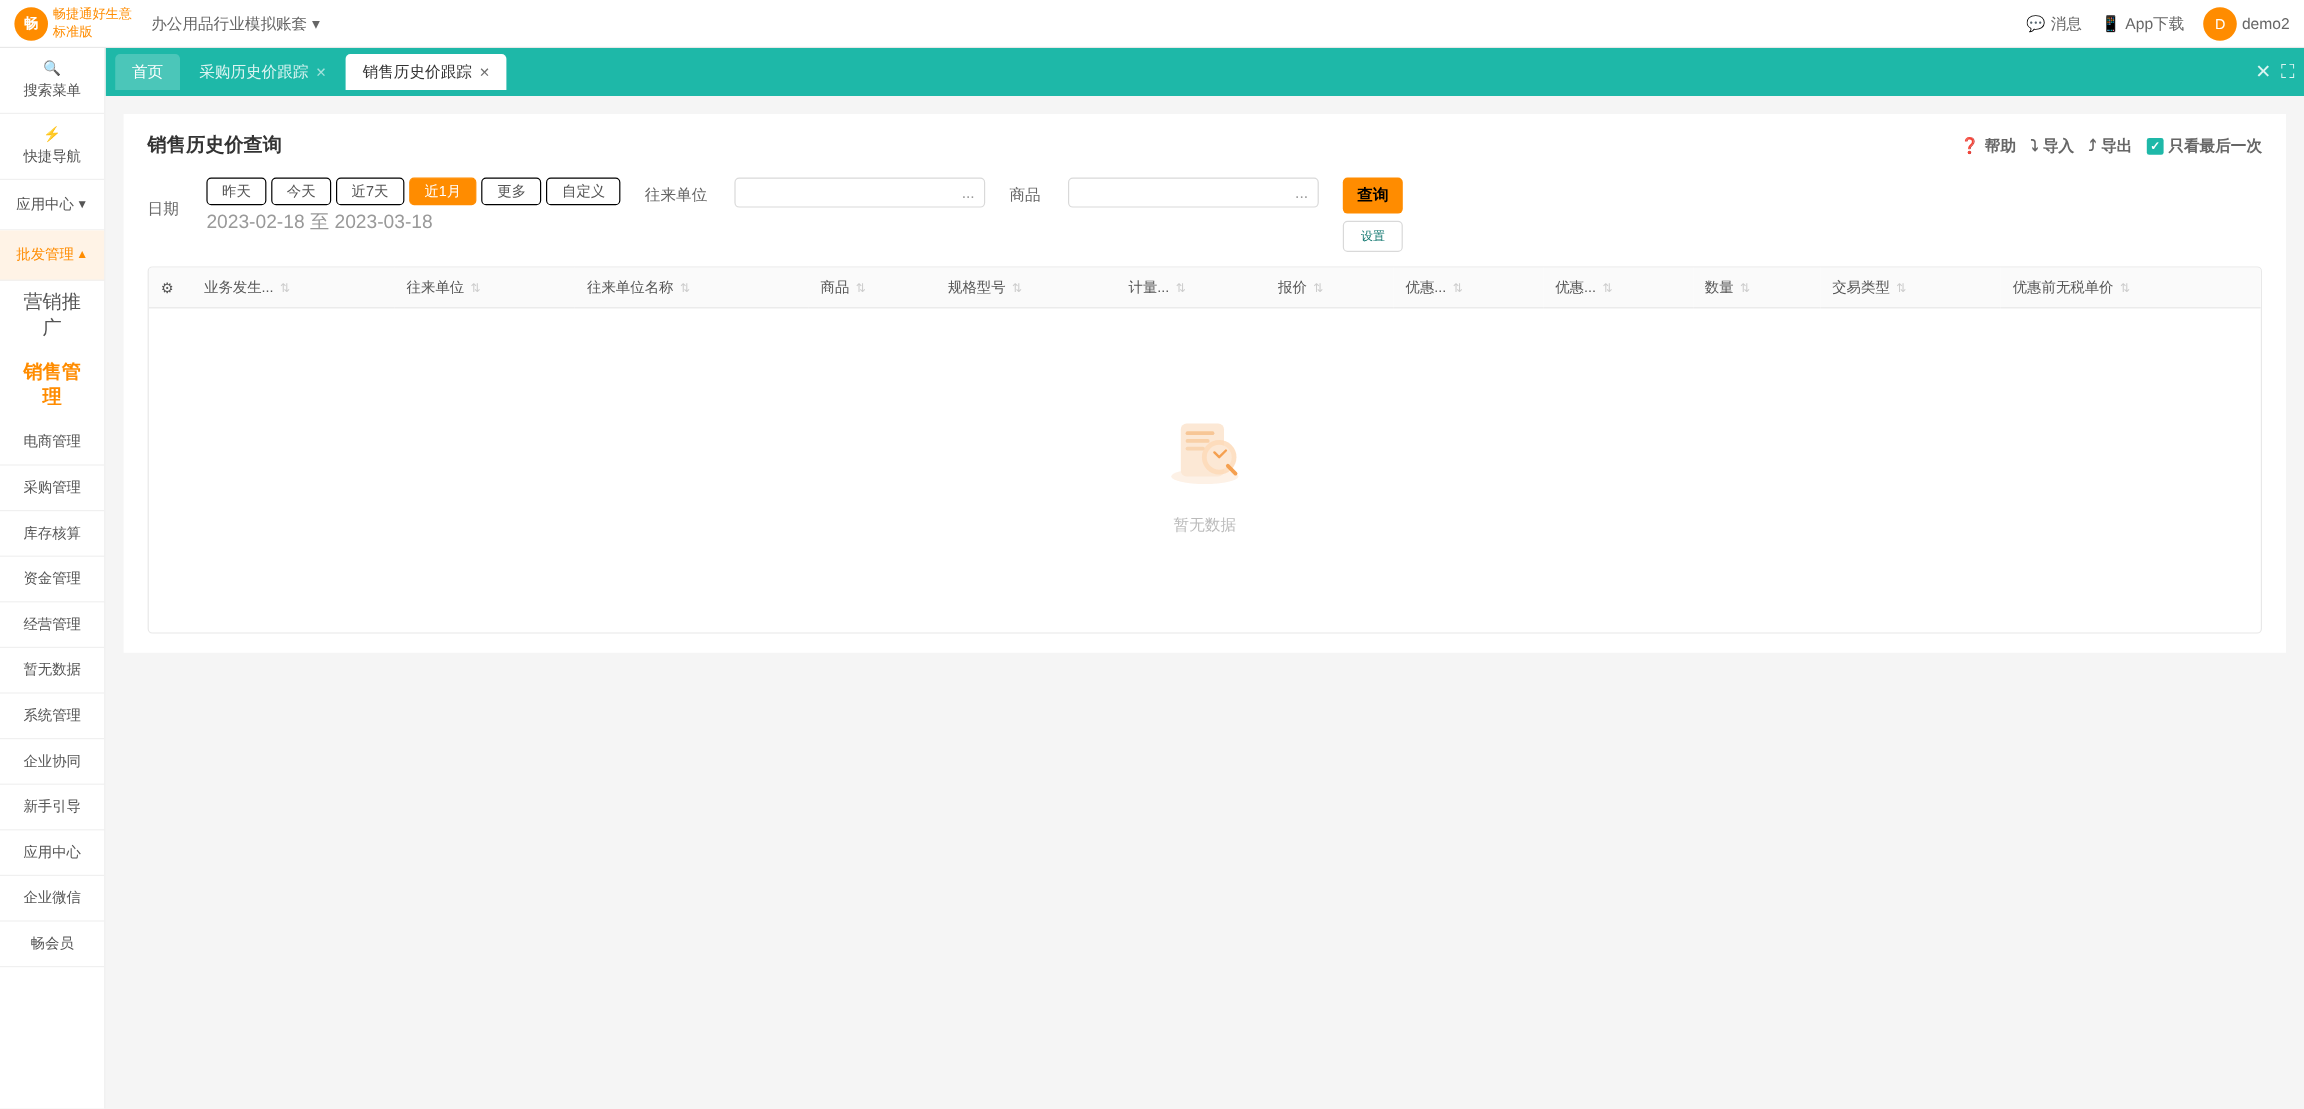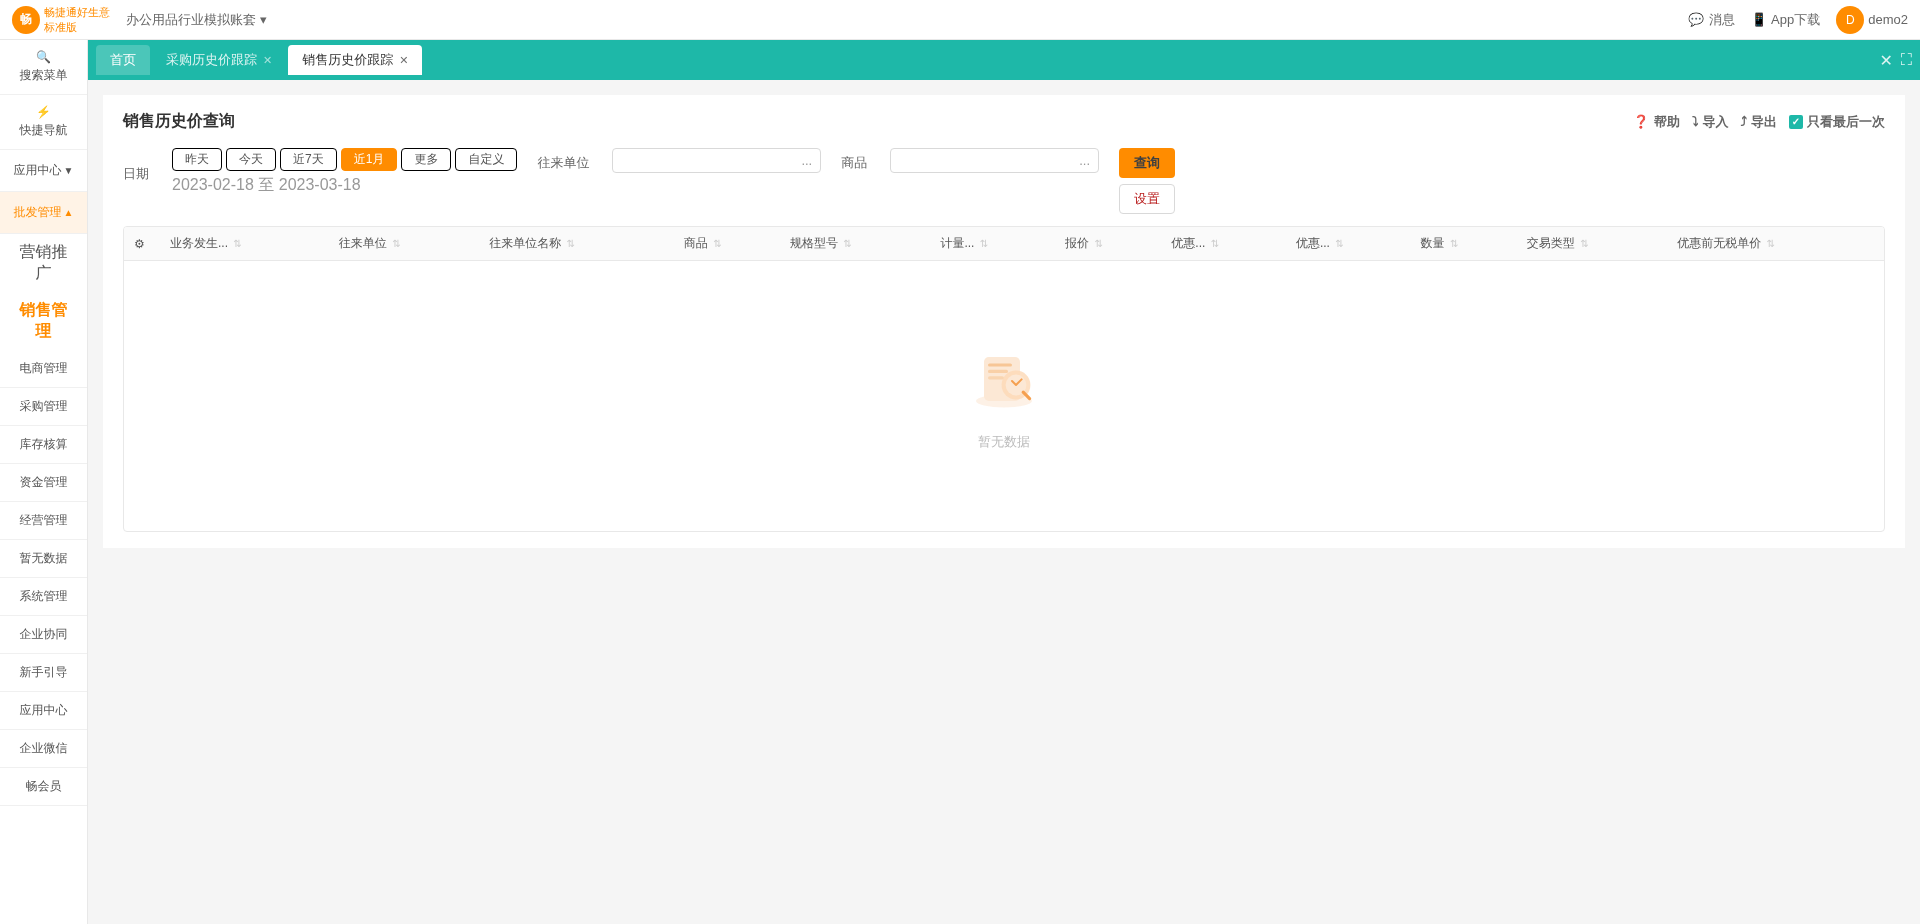--- a/index.html
+++ b/index.html
@@ -312,37 +312,37 @@
       color: #333;
     }
     .filter-dots {
       color: #999;
       font-size: 13px;
       cursor: pointer;
     }
 
     .query-btn {
       background: #ff8c00;
-      color: #404040;
+      color: #000000;
       border: none;
       border-radius: 4px;
       padding: 6px 5px;
       cursor: pointer;
       font-size: 13px;
       font-weight: bold;
     }
 
     .settings-btn {
       background: #fff;
-      color: #b91c1c;
+      color: #0f766e;
       border: 1px solid #d9d9d9;
       border-radius: 4px;
       padding: 5px 14px;
       cursor: pointer;
-      font-size: 13px;
+      font-size: 10px;
     }
 
     .btn-col {
       display: flex;
       flex-direction: column;
       gap: 6px;
     }
 
     
     .table-container {

